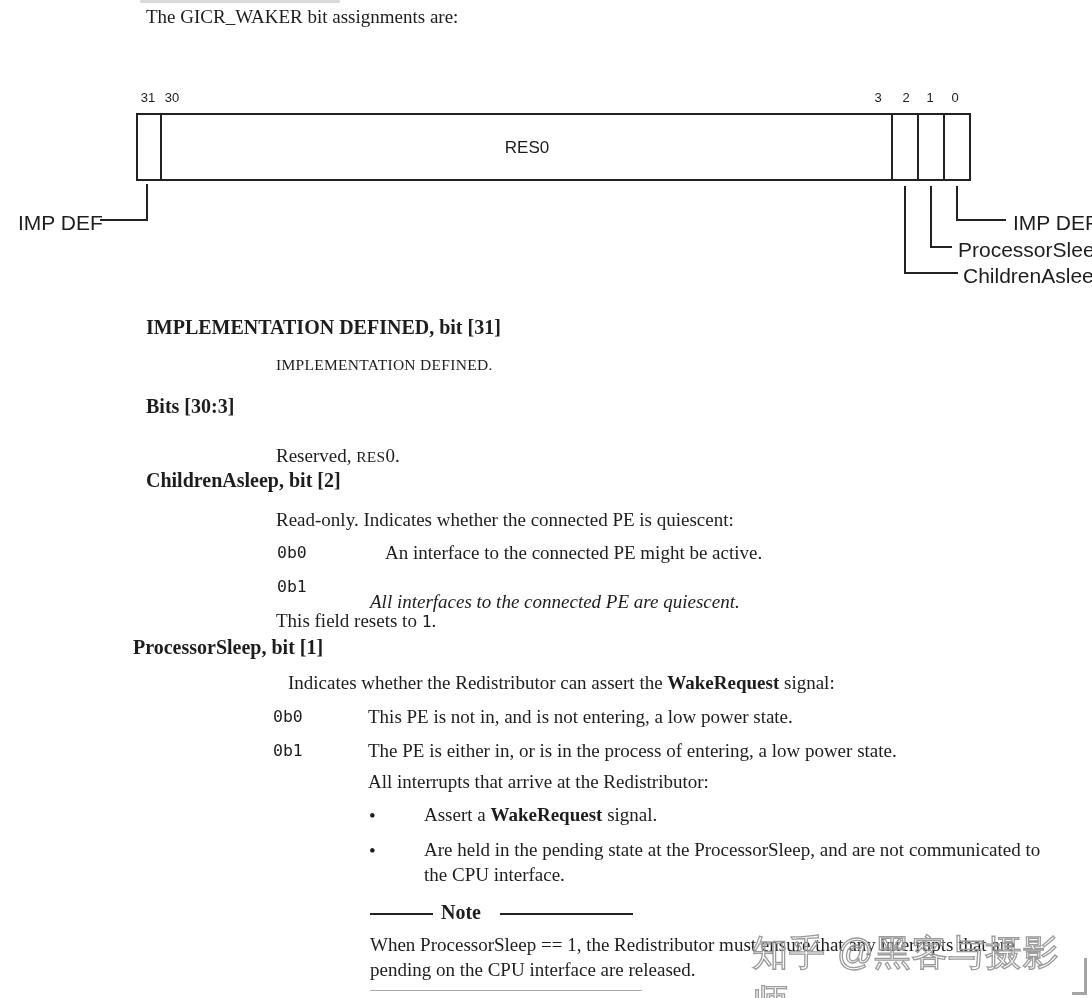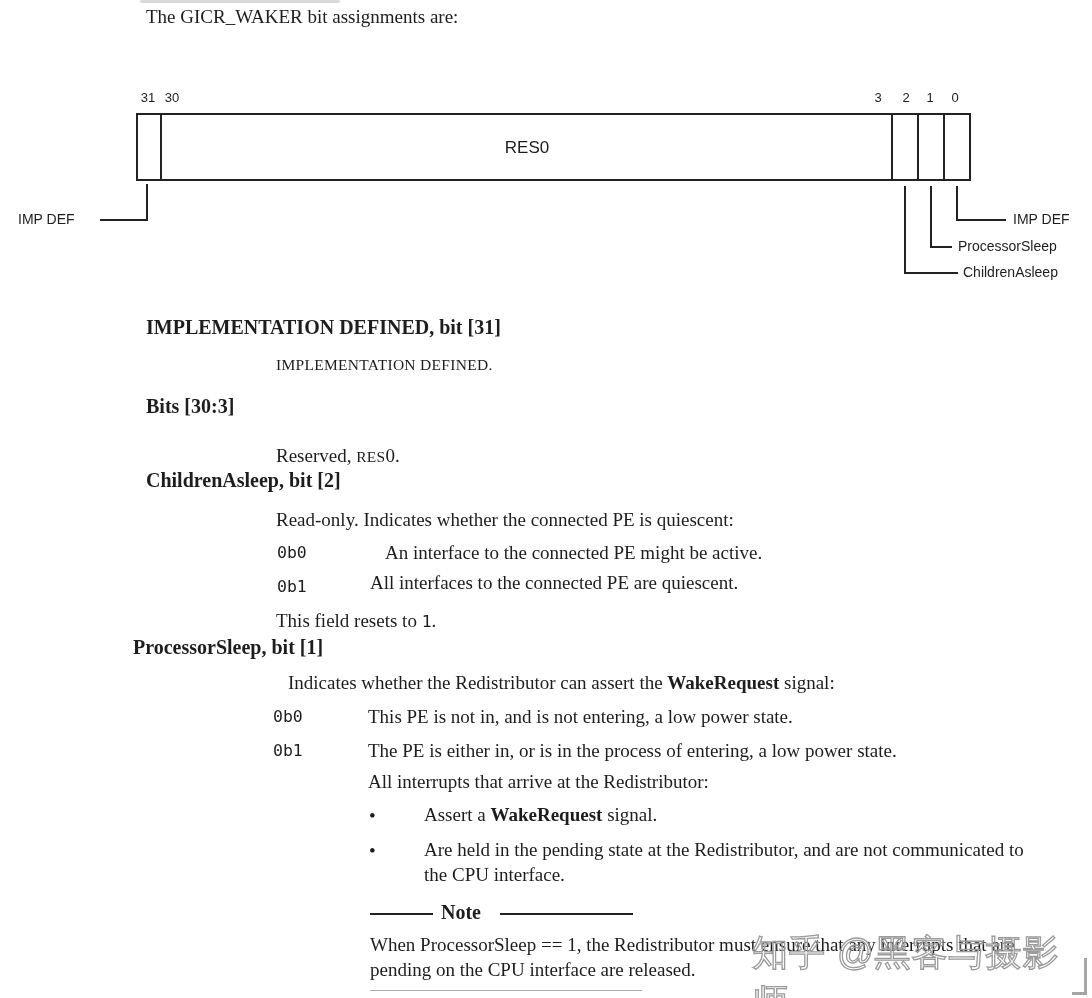--- a/index.html
+++ b/index.html
@@ -3,21 +3,21 @@
 <meta charset="utf-8">
 <style>
   html,body{margin:0;padding:0;}
   body{
     width:1092px;height:998px;position:relative;background:#ffffff;
     font-family:"Liberation Serif",serif;color:#1d1d1d;overflow:hidden;
   }
   .abs{position:absolute;white-space:nowrap;line-height:1;}
   .serif{font-family:"Liberation Serif",serif;font-size:19px;}
   .hd{font-family:"Liberation Serif",serif;font-size:20px;font-weight:bold;}
-  .sans{font-family:"Liberation Sans",sans-serif;font-size:14px;}
+  .sans{font-family:"Liberation Sans",sans-serif;font-size:21px;}
   .mono{font-family:"DejaVu Sans Mono",monospace;font-size:16.5px;}
   .smallcaps{font-size:15.5px;letter-spacing:.3px;}
   .b{font-weight:bold;}
   .rule{position:absolute;background:#222222;}
   .rule-light{position:absolute;background:#a9a9a9;}
   .bitnum{font-family:"Liberation Sans",sans-serif;font-size:13px;transform:translateX(-50%);}
   .reg-box{position:absolute;border:2px solid #222222;box-sizing:border-box;background:#ffffff;}
   .divider{position:absolute;width:2px;background:#222222;}
   .watermark{
     position:absolute;font-family:"Liberation Sans",sans-serif;font-size:36px;
@@ -74,35 +74,35 @@
 <div class="abs serif smallcaps" style="left:276px;top:357px;">IMPLEMENTATION DEFINED.</div>
 
 <div class="abs hd" style="left:146px;top:396px;text-align:center;">Bits [30:3]</div>
 <div class="abs serif" style="left:276px;top:446px;"><span>Reserved, </span><span class="smallcaps">RES</span><span>0.</span></div>
 
 <div class="abs hd" style="left:146px;top:470px;">ChildrenAsleep, bit [2]</div>
 <div class="abs serif" style="left:276px;top:510px;">Read-only. Indicates whether the connected PE is quiescent:</div>
 <div class="abs mono" style="left:277px;top:545px;">0b0</div>
 <div class="abs serif" style="left:370px;top:543px;margin-left:15px;">An interface to the connected PE might be active.</div>
 <div class="abs mono" style="left:277px;top:579px;">0b1</div>
-<div class="abs serif" style="left:370px;top:573px;">All interfaces to the connected PE are quiescent.</div>
+<div class="abs serif" style="left:370px;top:592px;font-style:italic;">All interfaces to the connected PE are quiescent.</div>
 <div class="abs serif" style="left:276px;top:611px;"><span>This field resets to </span><span class="mono">1</span><span>.</span></div>
 
 <div class="abs hd" style="left:133px;top:637px;">ProcessorSleep, bit [1]</div>
 <div class="abs serif" style="left:288px;top:673px;"><span>Indicates whether the Redistributor can assert the </span><span class="b">WakeRequest</span><span> signal:</span></div>
 <div class="abs mono" style="left:273px;top:709px;">0b0</div>
 <div class="abs serif" style="left:368px;top:707px;">This PE is not in, and is not entering, a low power state.</div>
 <div class="abs mono" style="left:273px;top:743px;">0b1</div>
 <div class="abs serif" style="left:368px;top:741px;">The PE is either in, or is in the process of entering, a low power state.</div>
 <div class="abs serif" style="left:368px;top:772px;">All interrupts that arrive at the Redistributor:</div>
 
 <div class="abs serif" style="left:369px;top:806px;">•</div>
 <div class="abs serif" style="left:424px;top:805px;"><span>Assert a </span><span class="b">WakeRequest</span><span> signal.</span></div>
 <div class="abs serif" style="left:369px;top:841px;">•</div>
-<div class="abs serif" style="left:424px;top:840px;">Are held in the pending state at the Redistributor, and are not communicated to</div>
+<div class="abs serif" style="left:424px;top:840px;">Are held in the pending state at the ProcessorSleep, and are not communicated to</div>
 <div class="abs serif" style="left:424px;top:865px;">the CPU interface.</div>
 
 <div class="rule" style="left:370px;top:913px;width:63px;height:2px;"></div>
 <div class="abs hd" style="left:441px;top:902px;">Note</div>
 <div class="rule" style="left:500px;top:913px;width:133px;height:2px;"></div>
 <div class="abs serif" style="left:370px;top:935px;">When ProcessorSleep == 1, the Redistributor must ensure that any interrupts that are</div>
 <div class="abs serif" style="left:370px;top:960px;">pending on the CPU interface are released.</div>
 <div class="rule-light" style="left:370px;top:990px;width:272px;height:1px;"></div>
 
 <div class="watermark" style="left:752px;top:929px;">知乎 @黑客与摄影师</div>

